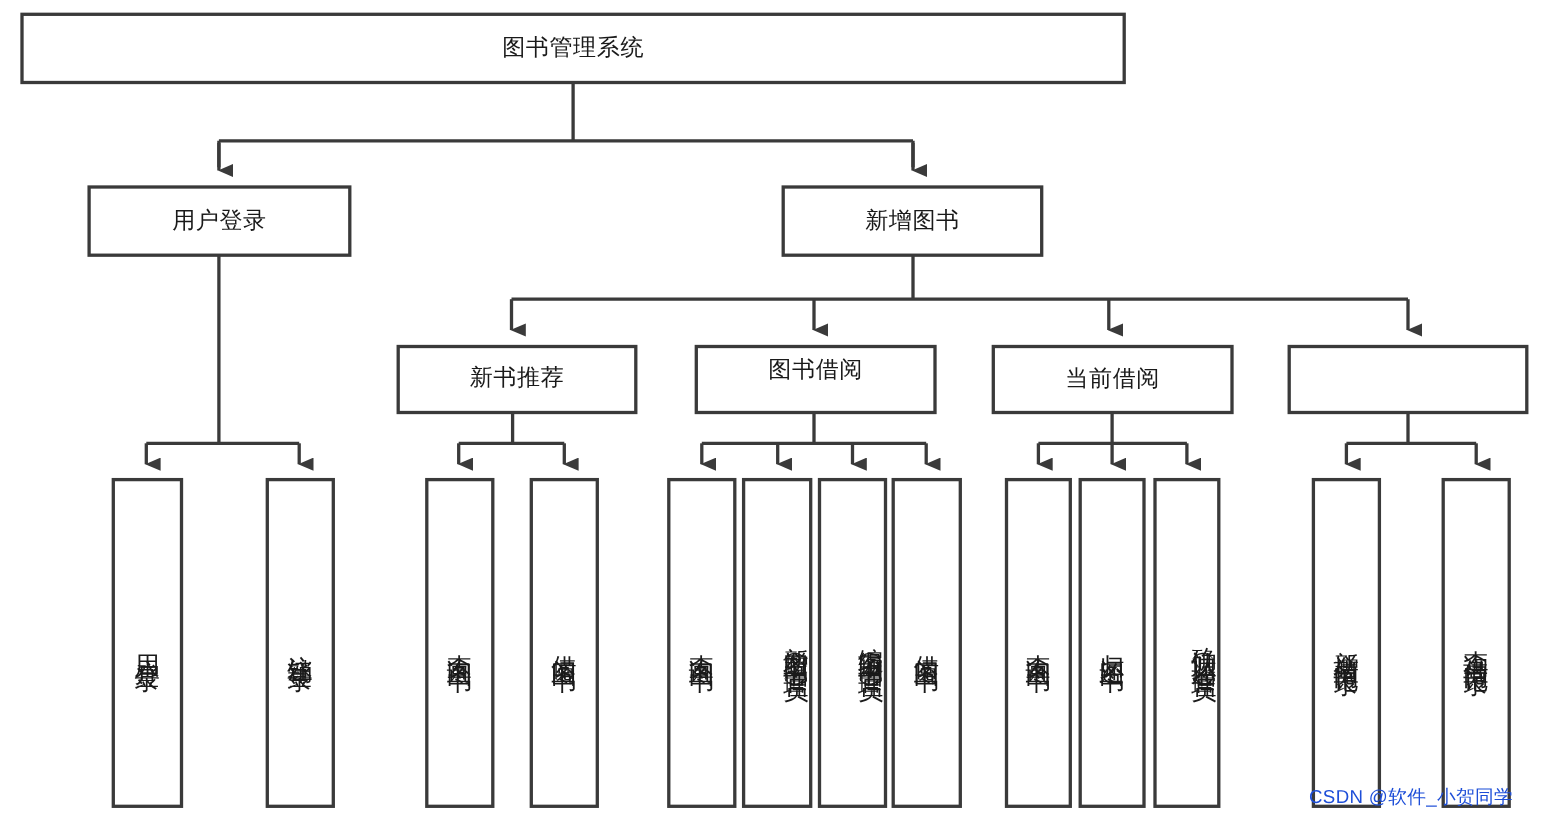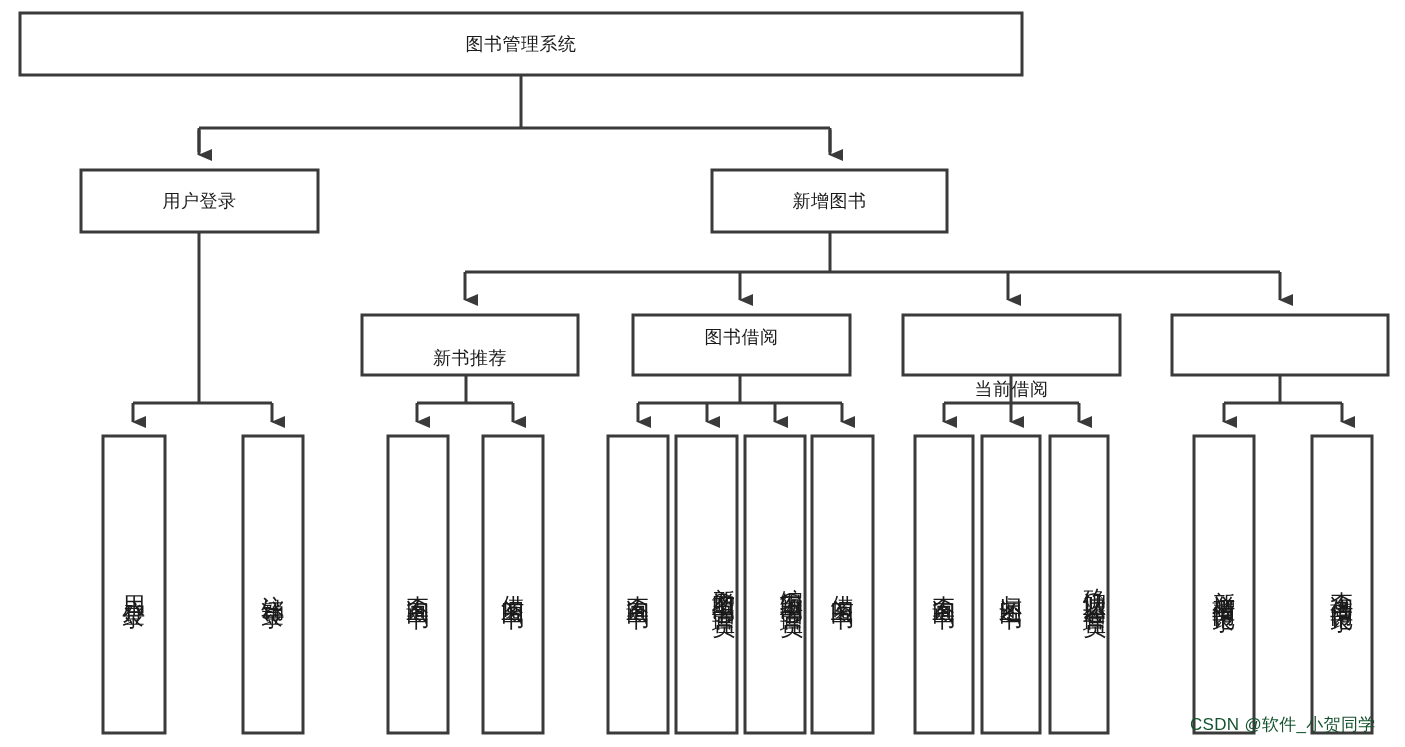--- a/index.html
+++ b/index.html
@@ -39,21 +39,21 @@
   .arrow-head {
     fill: #3a3a3a;
   }
   .node-label {
     position: absolute;
     display: flex;
     align-items: center;
     justify-content: center;
     color: #1a1a1a;
     font-family: "Liberation Sans", "DejaVu Sans", sans-serif;
-    font-size: 18px;
+    font-size: 21px;
     line-height: 1.15;
     letter-spacing: 0.5px;
     white-space: nowrap;
     pointer-events: none;
   }
   .node-label.vertical {
     writing-mode: vertical-rl;
     text-orientation: upright;
     letter-spacing: 4px;
     font-size: 23px;
@@ -61,21 +61,21 @@
   .node-label.vertical.top-align {
     align-items: flex-start;
     padding-top: 6px;
     box-sizing: border-box;
   }
   .watermark {
     position: absolute;
     left: 1190px;
     top: 713px;
     font-size: 17px;
-    color: #14532d;
+    color: #1d4ed8;
     font-family: "Liberation Sans", "DejaVu Sans", sans-serif;
     white-space: nowrap;
     letter-spacing: 0.3px;
   }
 </style>
 </head>
 <body>
 
 <div id="diagram-root">
 
@@ -151,23 +151,23 @@
       <path class="conn-line" d="M 1224 403 L 1224 422" marker-end="url(#arrow)"></path>
       <path class="conn-line" d="M 1342 403 L 1342 422" marker-end="url(#arrow)"></path>
     </g>
   </svg>
 
   <div class="node-label" style="left:20px; top:13px; width:1002px; height:62px;">图书管理系统</div>
 
   <div class="node-label" style="left:81px; top:170px; width:237px; height:62px;">用户登录</div>
   <div class="node-label" style="left:712px; top:170px; width:235px; height:62px;">新增图书</div>
 
-  <div class="node-label" style="left:362px; top:328px; width:216px; height:60px;">新书推荐</div>
+  <div class="node-label" style="left:362px; top:314px; width:216px; height:60px;">新书推荐</div>
   <div class="node-label" style="left:633px; top:315px; width:217px; height:44px;">图书借阅</div>
-  <div class="node-label" style="left:903px; top:315px; width:217px; height:60px;margin-top:44px;">当前借阅</div>
+  <div class="node-label" style="left:903px; top:315px; width:217px; height:60px;">当前借阅</div>
 
   <div class="node-label vertical" style="left:103px; top:436px; width:62px; height:297px;">用户登录</div>
   <div class="node-label vertical" style="left:243px; top:436px; width:60px; height:297px;">注销登录</div>
 
   <div class="node-label vertical" style="left:388px; top:436px; width:60px; height:297px;">查询图书</div>
   <div class="node-label vertical" style="left:483px; top:436px; width:60px; height:297px;">借阅图书</div>
 
   <div class="node-label vertical" style="left:608px; top:436px; width:60px; height:297px;">查询图书</div>
   <div class="node-label vertical top-align" style="left:676px; top:436px; width:61px; height:297px;">新增图书（管理员）</div>
   <div class="node-label vertical top-align" style="left:745px; top:436px; width:60px; height:297px;">编辑图书（管理员）</div>

